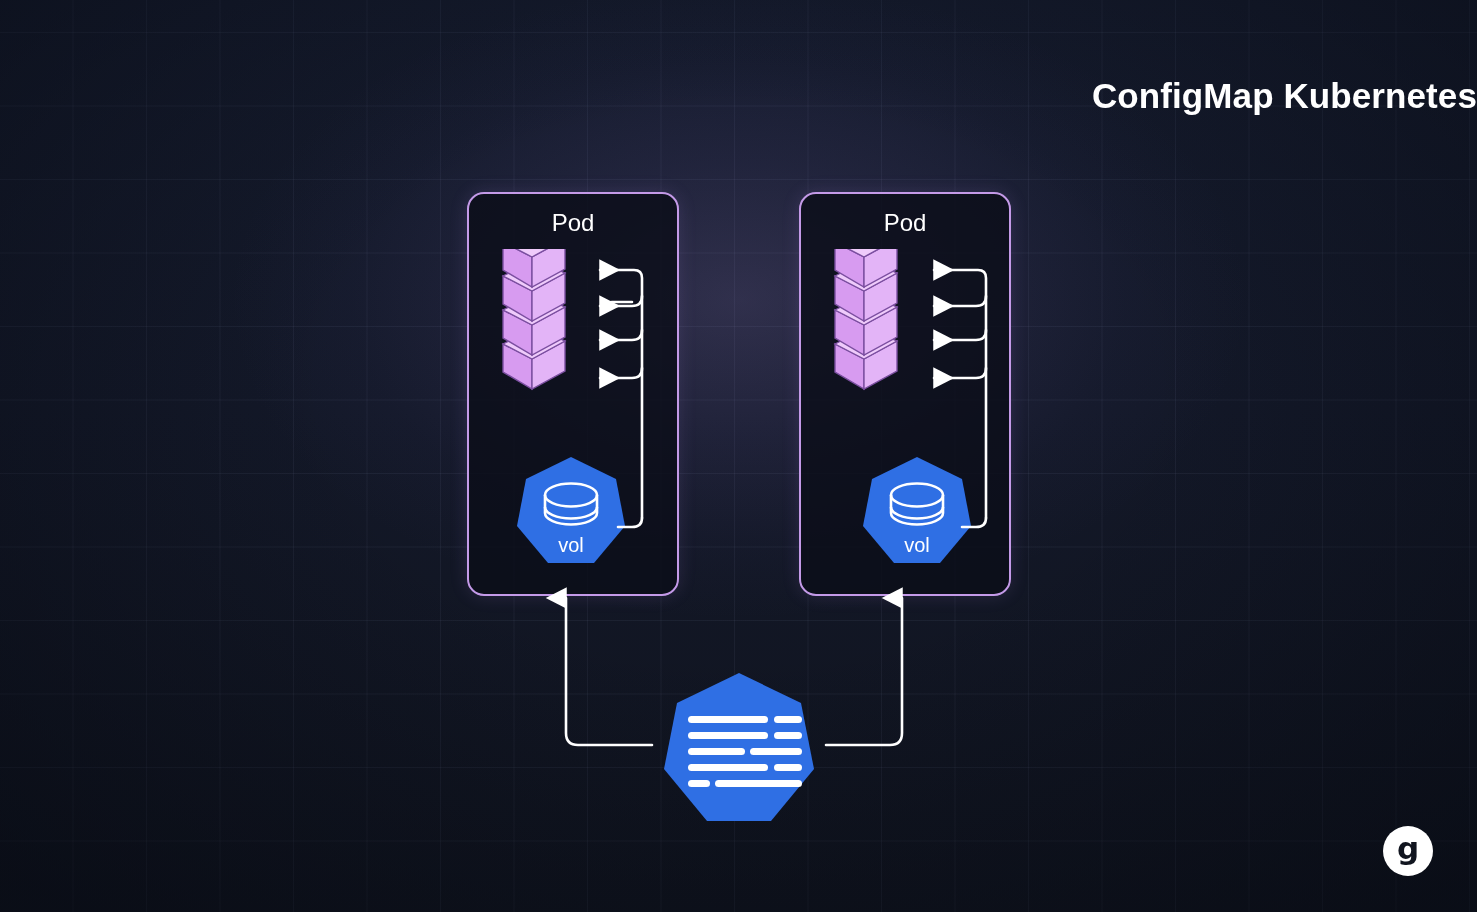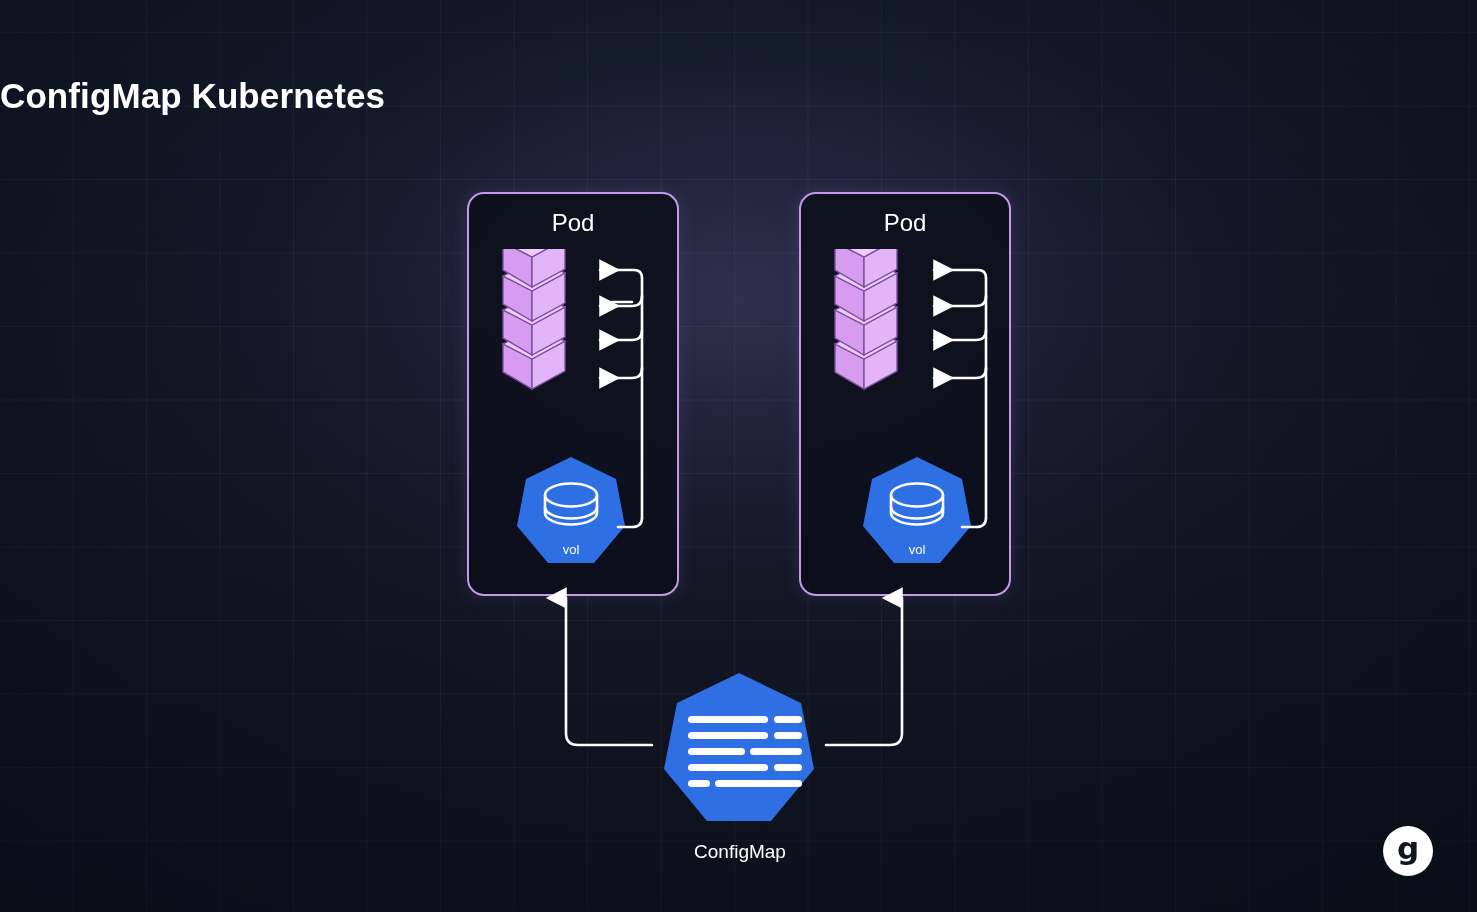--- a/index.html
+++ b/index.html
@@ -59,21 +59,21 @@
                 rgba(0,0,0,0) 40%, rgba(5,8,16,0.55) 100%);
     pointer-events: none;
   }
 
   
   .title {
     position: absolute;
     left: 0;
     right: 0;
     top: 76px;
-    text-align: left;
+    text-align: right;
     font-size: 35px;
     font-weight: bold;
     color: #ffffff;
     letter-spacing: 0.1px;
   }
 
   
   .pod {
     position: absolute;
     width: 208px;
@@ -122,21 +122,21 @@
   }
   #vol-left  { left: 515px; top: 455px; }
   #vol-right { left: 861px; top: 455px; }
 
   .vol-label {
     position: absolute;
     left: 0; right: 0;
     bottom: 8px;
     text-align: center;
     color: #ffffff;
-    font-size: 13px;
+    font-size: 20px;
   }
 
   
   #configmap-node {
     position: absolute;
     left: 662px;
     top: 671px;
     width: 154px;
     height: 152px;
   }
@@ -278,21 +278,20 @@
         <rect x="112" y="61" width="28" height="7" rx="3.5"></rect>
         <rect x="26" y="77" width="57" height="7" rx="3.5"></rect>
         <rect x="88" y="77" width="52" height="7" rx="3.5"></rect>
         <rect x="26" y="93" width="80" height="7" rx="3.5"></rect>
         <rect x="112" y="93" width="28" height="7" rx="3.5"></rect>
         <rect x="26" y="109" width="22" height="7" rx="3.5"></rect>
         <rect x="53" y="109" width="87" height="7" rx="3.5"></rect>
       </g>
     </svg>
   </div>
-  <div id="configmap-label">ConfigMap</div>
 
   <svg class="layer-svg" viewBox="0 0 1477 912">
     <defs>
       <marker id="arrow-left" markerWidth="9" markerHeight="9" refX="8.2" refY="4.5" orient="auto" markerUnits="strokeWidth">
         <path d="M8.5,0.4 L8.5,8.6 L0.4,4.5 Z" fill="#FFFFFF"></path>
       </marker>
       <marker id="arrow-up" markerWidth="9" markerHeight="9" refX="4.5" refY="8.2" orient="auto" markerUnits="strokeWidth">
         <path d="M0.4,8.5 L8.6,8.5 L4.5,0.4 Z" fill="#FFFFFF"></path>
       </marker>
     </defs>

